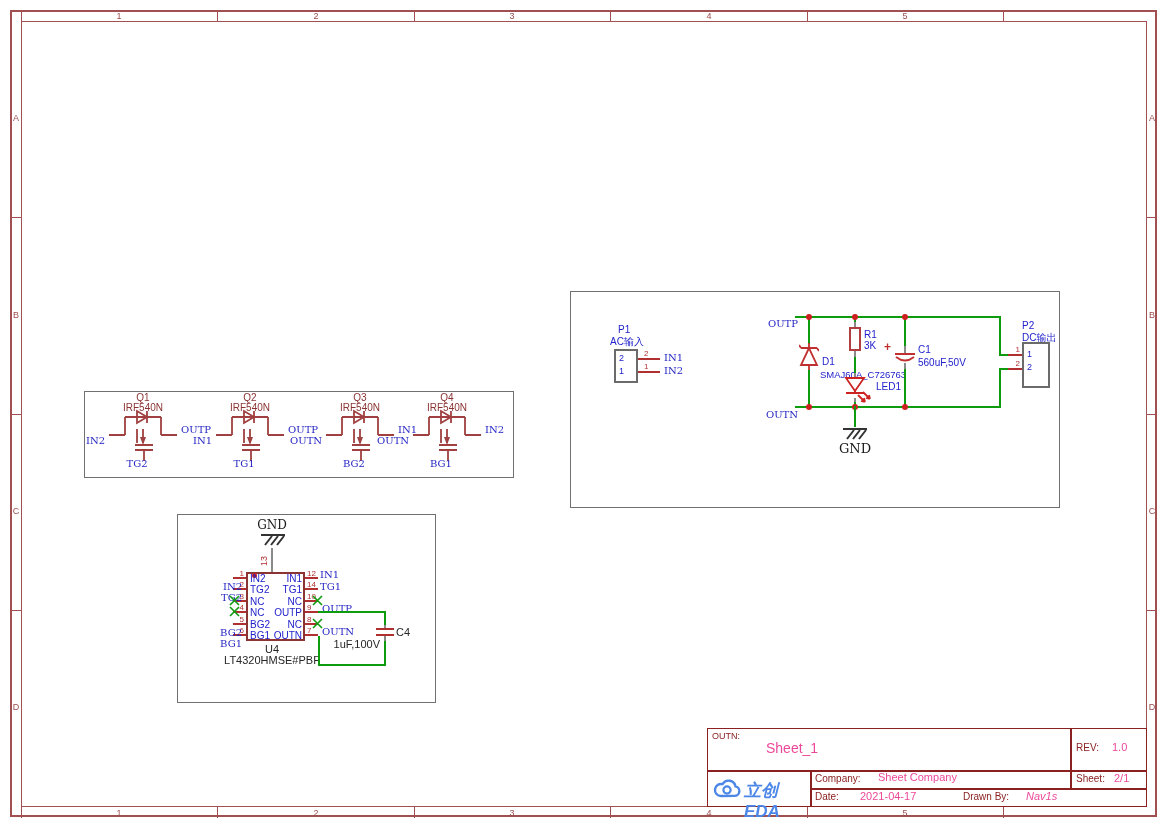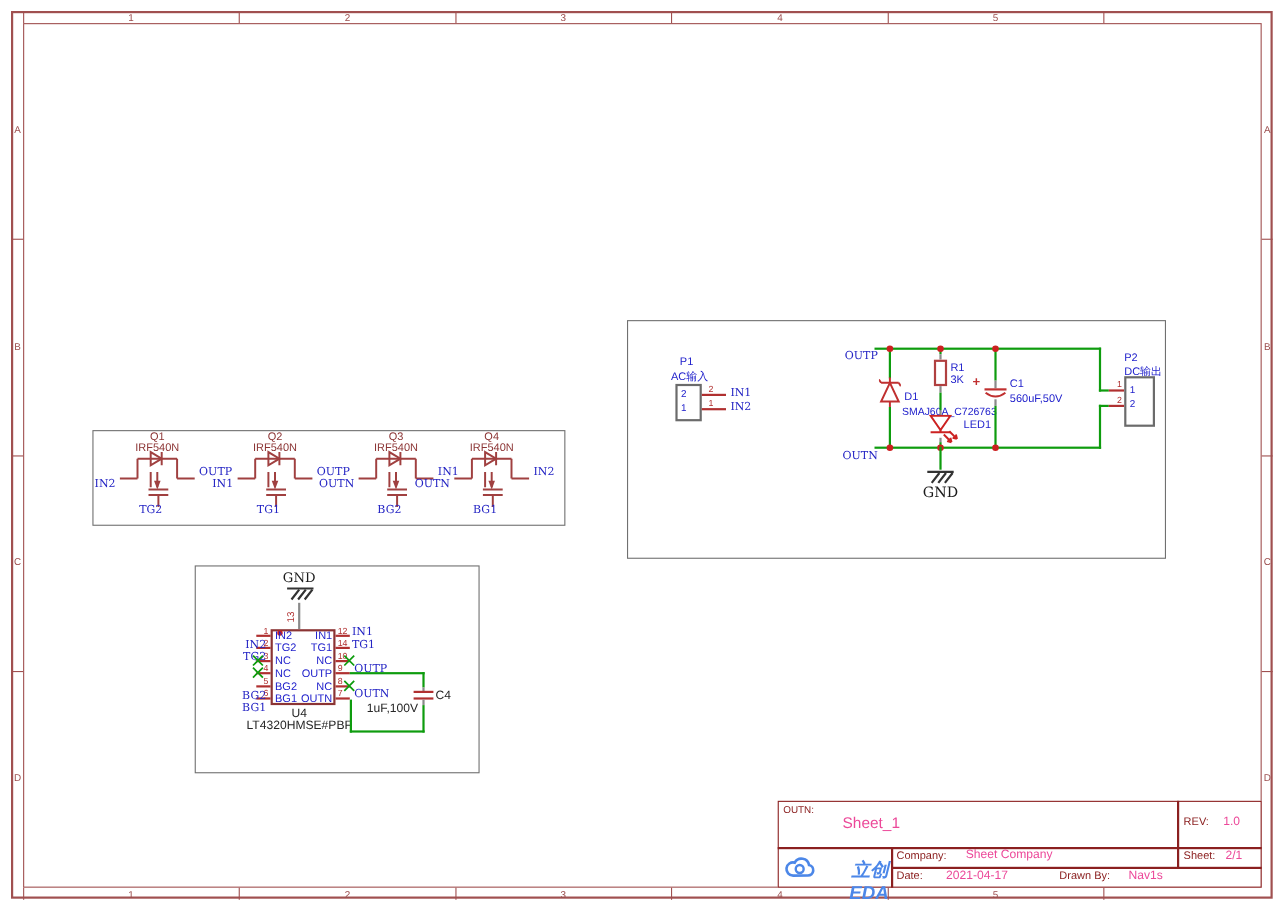--- a/index.html
+++ b/index.html
@@ -24,21 +24,21 @@
   .blk{color:#262626;font-size:11px;white-space:nowrap;}
   .qlbl{color:#8b3333;font-size:10px;text-align:center;white-space:nowrap;}
   .gndt{font-family:"DejaVu Serif",serif;color:#1a1a1a;text-align:center;white-space:nowrap;}
   .dot{position:absolute;width:6px;height:6px;border-radius:50%;background:#cc2020;}
   .gbox{border:1px solid #707070;box-sizing:border-box;}
   .conn{border:2px solid #6b6b6b;box-sizing:border-box;background:#fff;}
   
   .tline{background:#8b2020;}
   .tb-lab{color:#8b2020;white-space:nowrap;}
   .tb-val{color:#ec4899;white-space:nowrap;}
-  .logo-text{color:#4c87e8;font-size:17px;font-weight:bold;font-style:italic;letter-spacing:0px;text-align:right;}
+  .logo-text{color:#4c87e8;font-size:17px;font-weight:bold;font-style:italic;letter-spacing:0px;}
   .rot{transform:rotate(-90deg);transform-origin:center center;white-space:nowrap;}
 </style>
 </head>
 <body>
 
 <div id="sheet">
 
   <div class="abs frameline" style="left:10px;top:10px;width:1147px;height:807px;"></div>
   <div class="abs innerline" style="left:21px;top:21px;width:1126px;height:786px;"></div>
 
@@ -355,15 +355,15 @@
     <span class="logo-text" style="position:absolute;left:31px;top:3px;">立创EDA</span>
   </div>
 
   <div class="abs tb-lab" style="left:815px;top:773px;font-size:10px;">Company:</div>
   <div class="abs tb-val" style="left:878px;top:771px;font-size:11px;">Sheet Company</div>
   <div class="abs tb-lab" style="left:1076px;top:773px;font-size:10px;">Sheet:</div>
   <div class="abs tb-val" style="left:1114px;top:772px;font-size:11px;">2/1</div>
   <div class="abs tb-lab" style="left:815px;top:791px;font-size:10px;">Date:</div>
   <div class="abs tb-val" style="left:860px;top:790px;font-size:11px;">2021-04-17</div>
   <div class="abs tb-lab" style="left:963px;top:791px;font-size:10px;">Drawn By:</div>
-  <div class="abs tb-val" style="left:1026px;top:790px;font-size:11px;">Nav1s</div>
+  <div class="abs tb-val" style="left:1026px;top:790px;font-size:11px;font-style:italic;">Nav1s</div>
 
 </div>
 
 </body></html>

